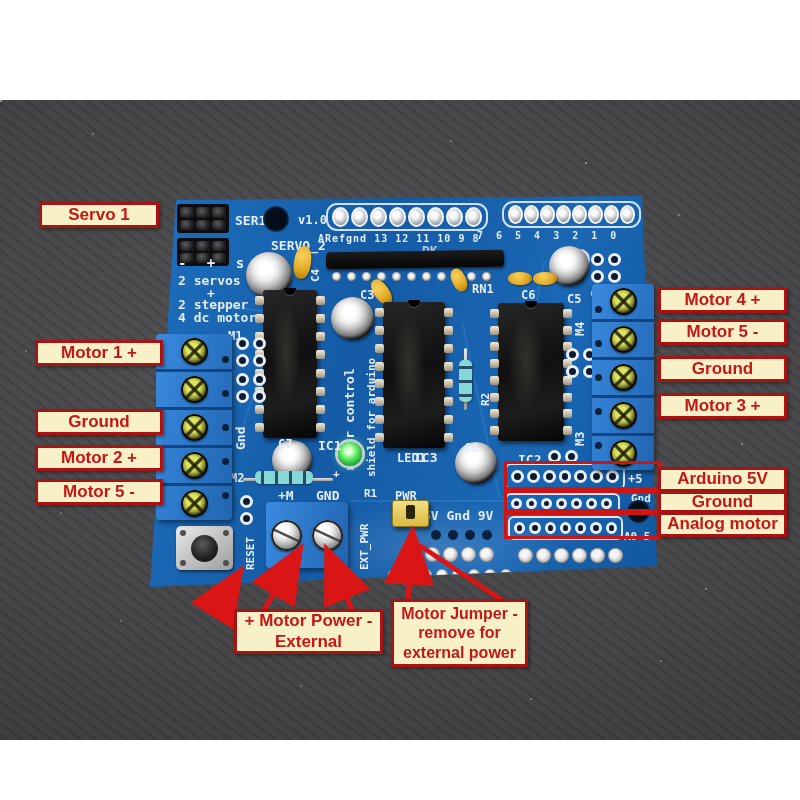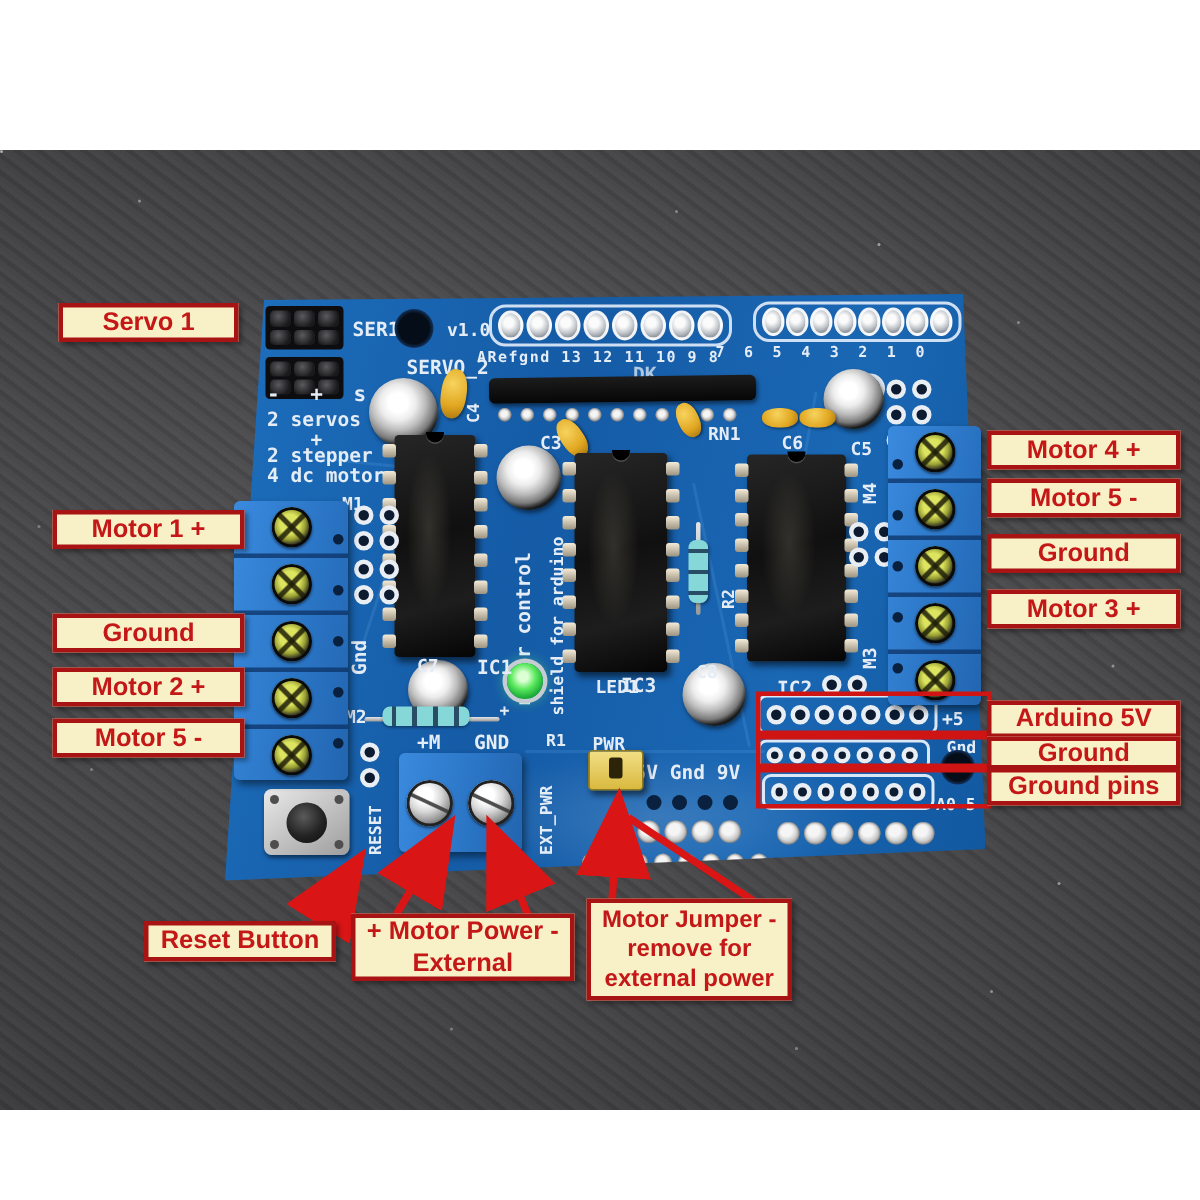--- a/index.html
+++ b/index.html
@@ -501,23 +501,22 @@
   <div class="lbl" style="left:35px;top:445px;width:128px;height:26px;">Motor 2 +</div>
   <div class="lbl" style="left:35px;top:479px;width:128px;height:26px;">Motor 5 -</div>
 
   <div class="lbl" style="left:658px;top:287px;width:129px;height:26px;">Motor 4 +</div>
   <div class="lbl" style="left:658px;top:319px;width:129px;height:26px;">Motor 5 -</div>
   <div class="lbl" style="left:658px;top:356px;width:129px;height:26px;">Ground</div>
   <div class="lbl" style="left:658px;top:393px;width:129px;height:26px;">Motor 3 +</div>
 
   <div class="lbl" style="left:658px;top:467px;width:129px;height:25px;">Arduino 5V</div>
   <div class="lbl" style="left:658px;top:491px;width:129px;height:22px;">Ground</div>
-  <div class="lbl" style="left:658px;top:512px;width:129px;height:25px;">Ground pins</div>
-
-  <div class="lbl" style="left:96px;top:614px;width:128px;height:27px;">Reset Button</div>
+  <div class="lbl" style="left:658px;top:512px;width:129px;height:25px;">Analog motor</div>
+
   <div class="lbl" style="left:234px;top:609px;width:149px;height:45px;">
     <span>+ Motor Power -</span>
     <span>External</span>
   </div>
   <div class="lbl" style="left:391px;top:599px;width:137px;height:68px;font-size:16px;">
     <span>Motor Jumper -</span>
     <span>remove for</span>
     <span>external power</span>
   </div>
 </div>

